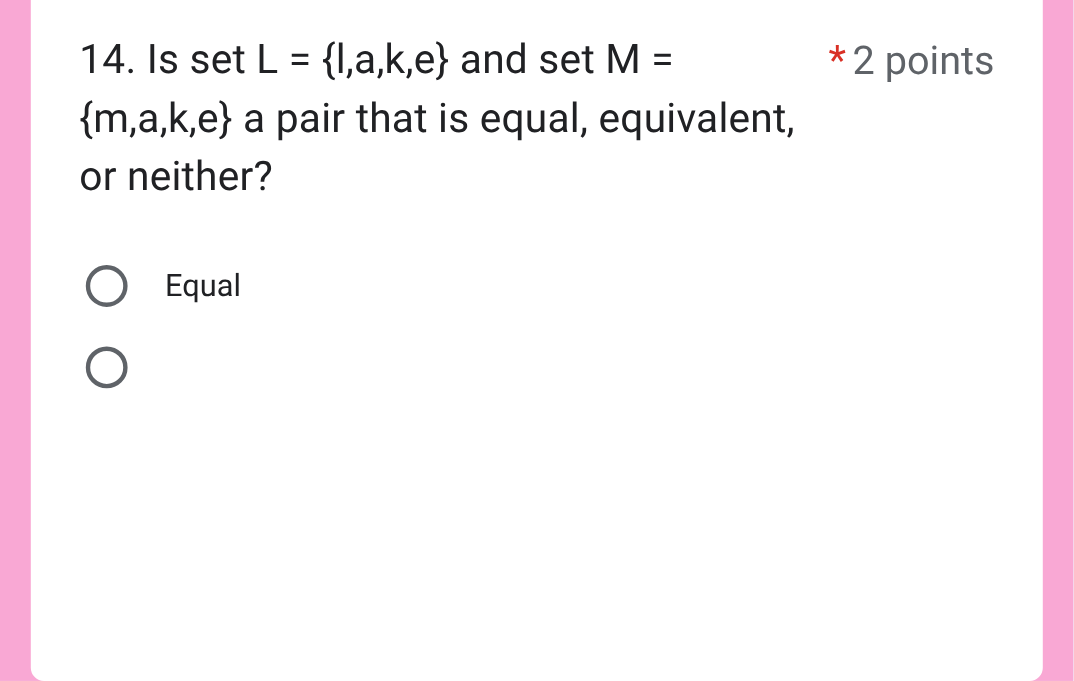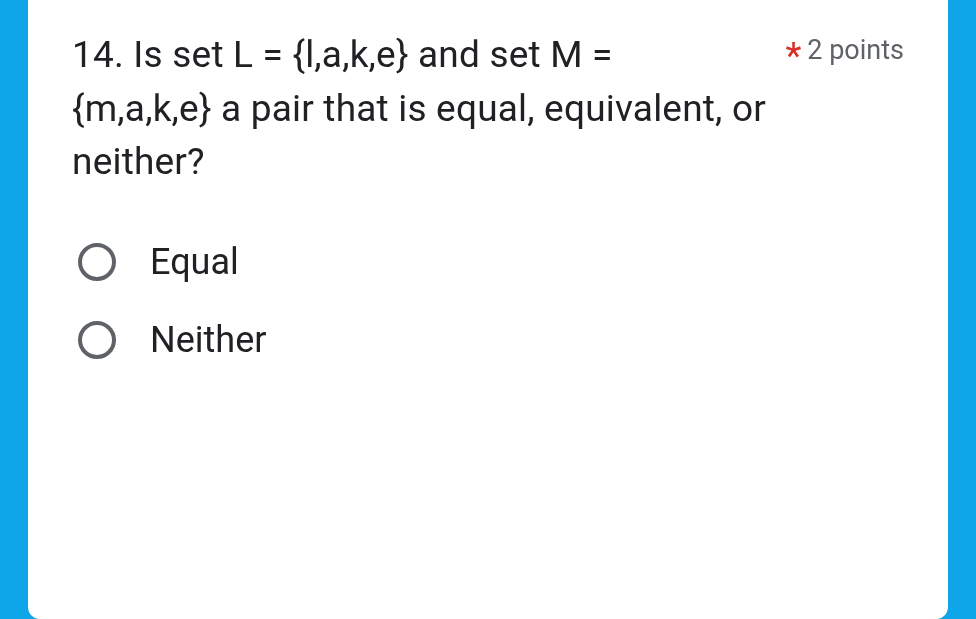--- a/index.html
+++ b/index.html
@@ -7,21 +7,21 @@
     margin: 0;
     padding: 0;
     width: 976px;
     height: 619px;
     font-family: Roboto, Arial, sans-serif;
     background: #e9e5f3;
   }
   .page-bg {
     width: 976px;
     height: 619px;
-    background: #0ea5e9;
+    background: #f9a8d4;
     padding: 0 28px;
   }
   .card {
     background: #ffffff;
     border-radius: 0 0 12px 12px;
     width: 100%;
     height: 100%;
     padding: 28px 44px 0 44px;
     position: relative;
   }
@@ -43,21 +43,21 @@
     white-space: nowrap;
   }
   .required-mark {
     color: #d93025;
     font-size: 37px;
     vertical-align: top;
     margin-right: 6px;
   }
   .points {
     color: #5f6368;
-    font-size: 27px;
+    font-size: 36px;
   }
   .options {
     margin-top: 52px;
   }
   .option {
     display: flex;
     align-items: center;
     margin-bottom: 36px;
     cursor: pointer;
   }
@@ -65,21 +65,21 @@
     width: 38px;
     height: 38px;
     border: 4px solid #5f6368;
     border-radius: 50%;
     flex: 0 0 auto;
     margin-right: 34px;
     margin-left: 6px;
     background: #fff;
   }
   .option-label {
-    font-size: 36px;
+    font-size: 28px;
     color: #202124;
     text-align: right;
   }
 </style>
 </head>
 <body>
 
 <div class="page-bg">
   <div class="card">
 
@@ -96,19 +96,18 @@
     <div class="options">
 
       <div class="option">
         <span class="radio"></span>
         <span class="option-label">Equal</span>
       </div>
 
 
       <div class="option">
         <span class="radio"></span>
-        <span class="option-label">Neither</span>
       </div>
 
     </div>
 
   </div>
 </div>
 
 </body></html>

